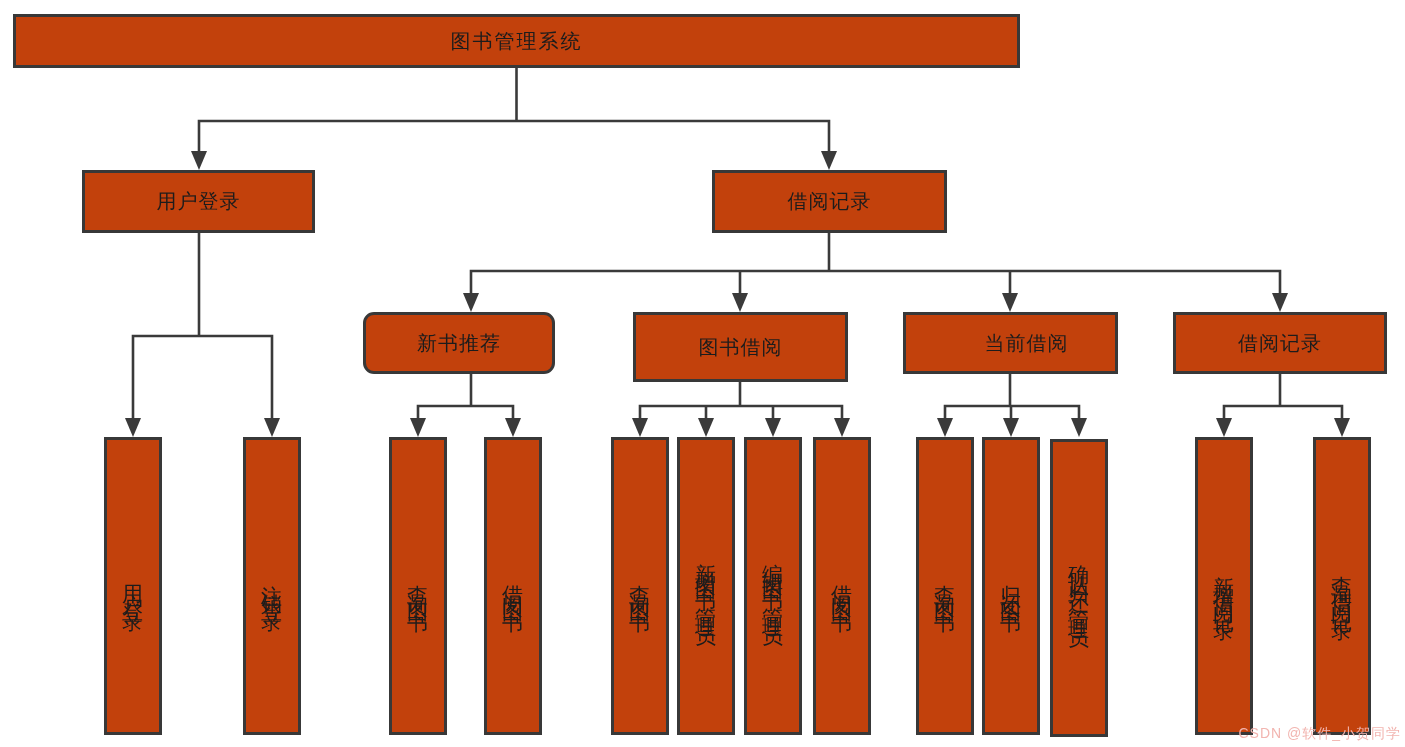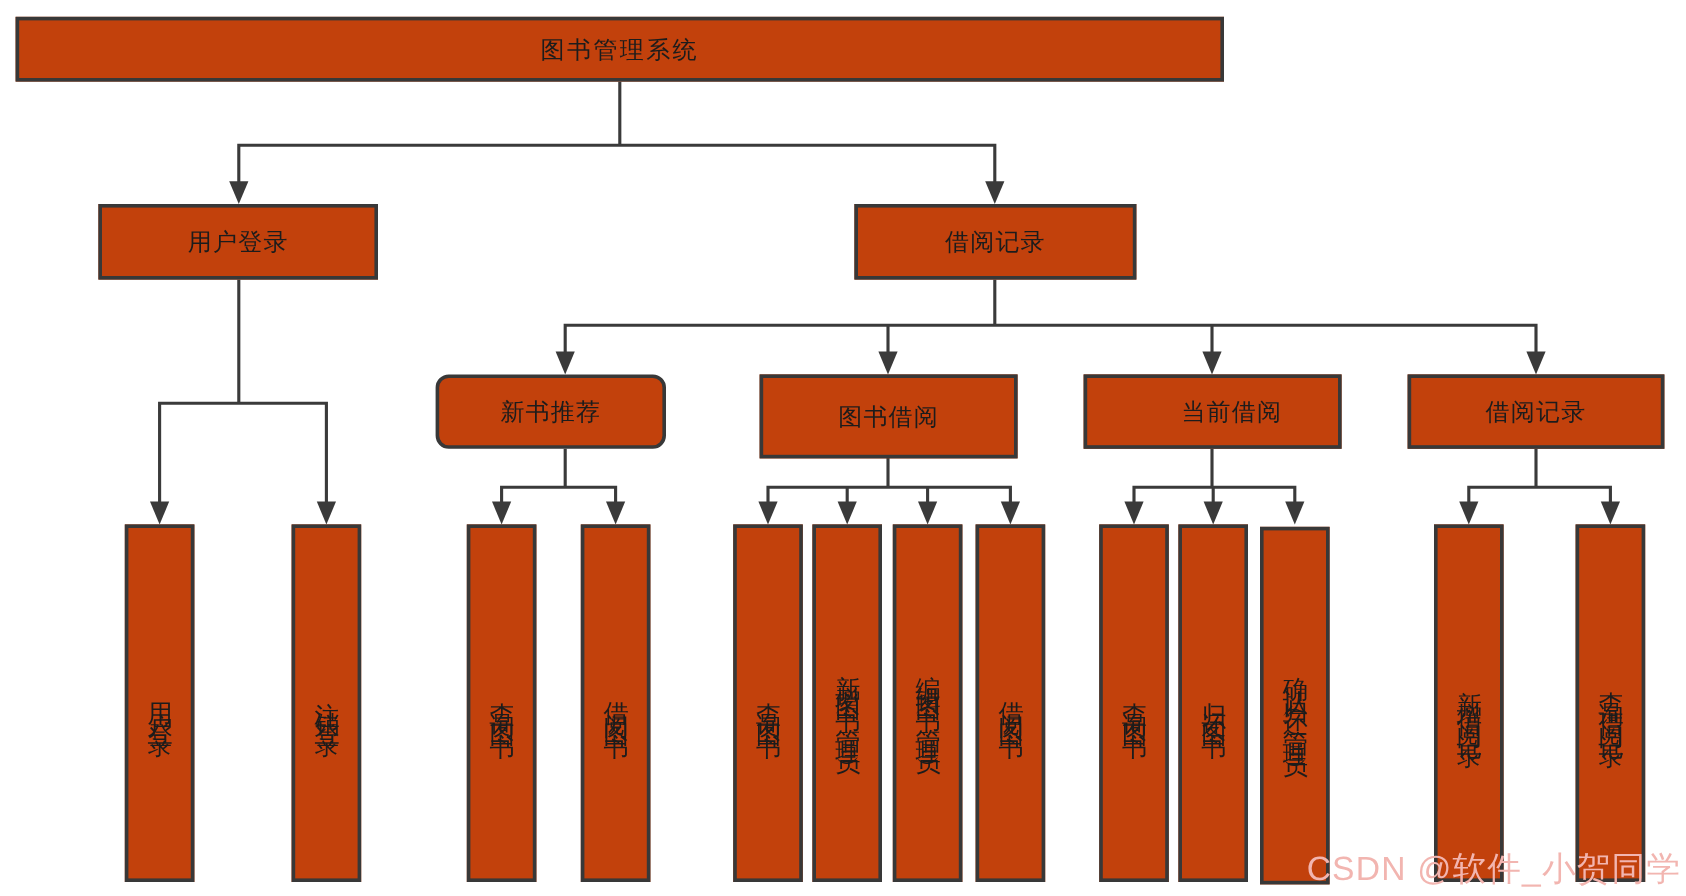--- a/index.html
+++ b/index.html
@@ -14,21 +14,21 @@
   }
   .box.h{font-size:20px;letter-spacing:1px;}
   .box.root{font-size:20px;letter-spacing:2px;}
   .box.v{font-size:21px;}
   .box.v span{
     writing-mode:vertical-rl;text-orientation:mixed;letter-spacing:9px;
     display:block;line-height:1;
   }
   .watermark{
     position:absolute;right:4px;bottom:4px;z-index:3;
-    font-size:28px;letter-spacing:1px;color:#f2b5b0;white-space:nowrap;
+    font-size:14px;letter-spacing:1px;color:#f2b5b0;white-space:nowrap;
   }
 </style>
 </head>
 <body>
 
 <div class="stage">
 
   <svg class="connectors" width="1405" height="747" aria-hidden="true">
     <g stroke="#3a3a3a" stroke-width="2.6" fill="none">
       <path d="M516.5,68 V121"></path>

